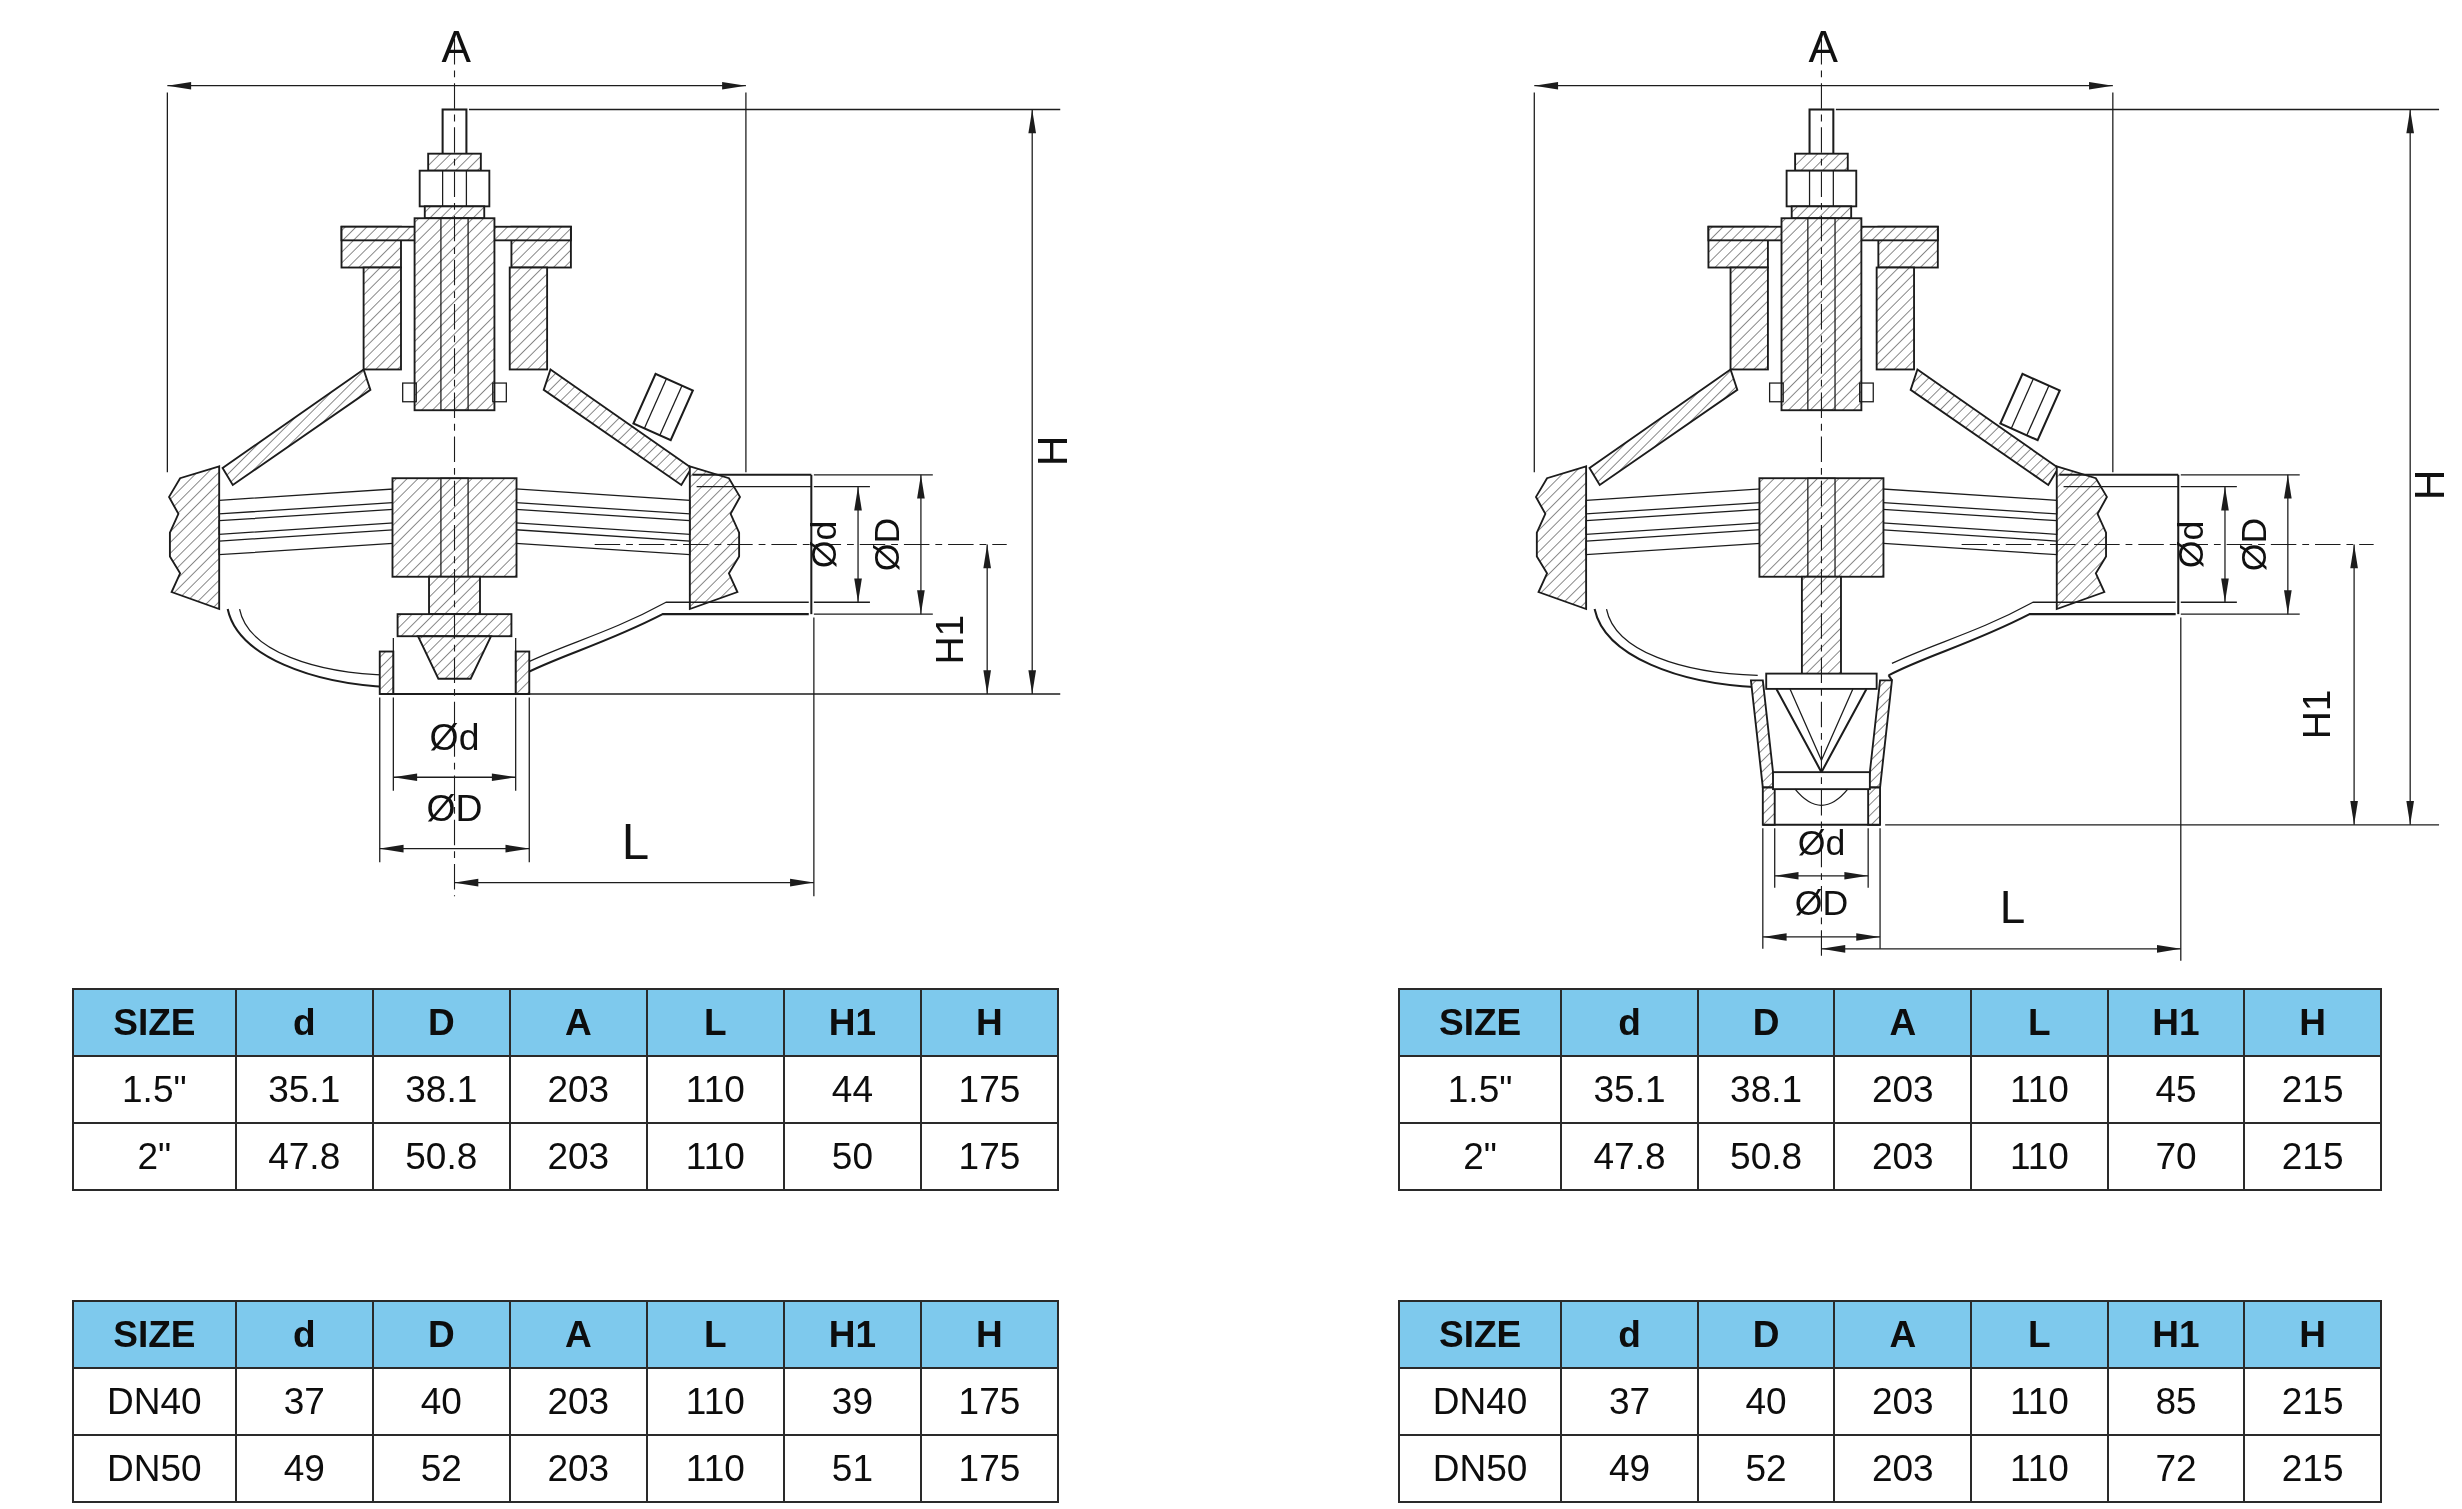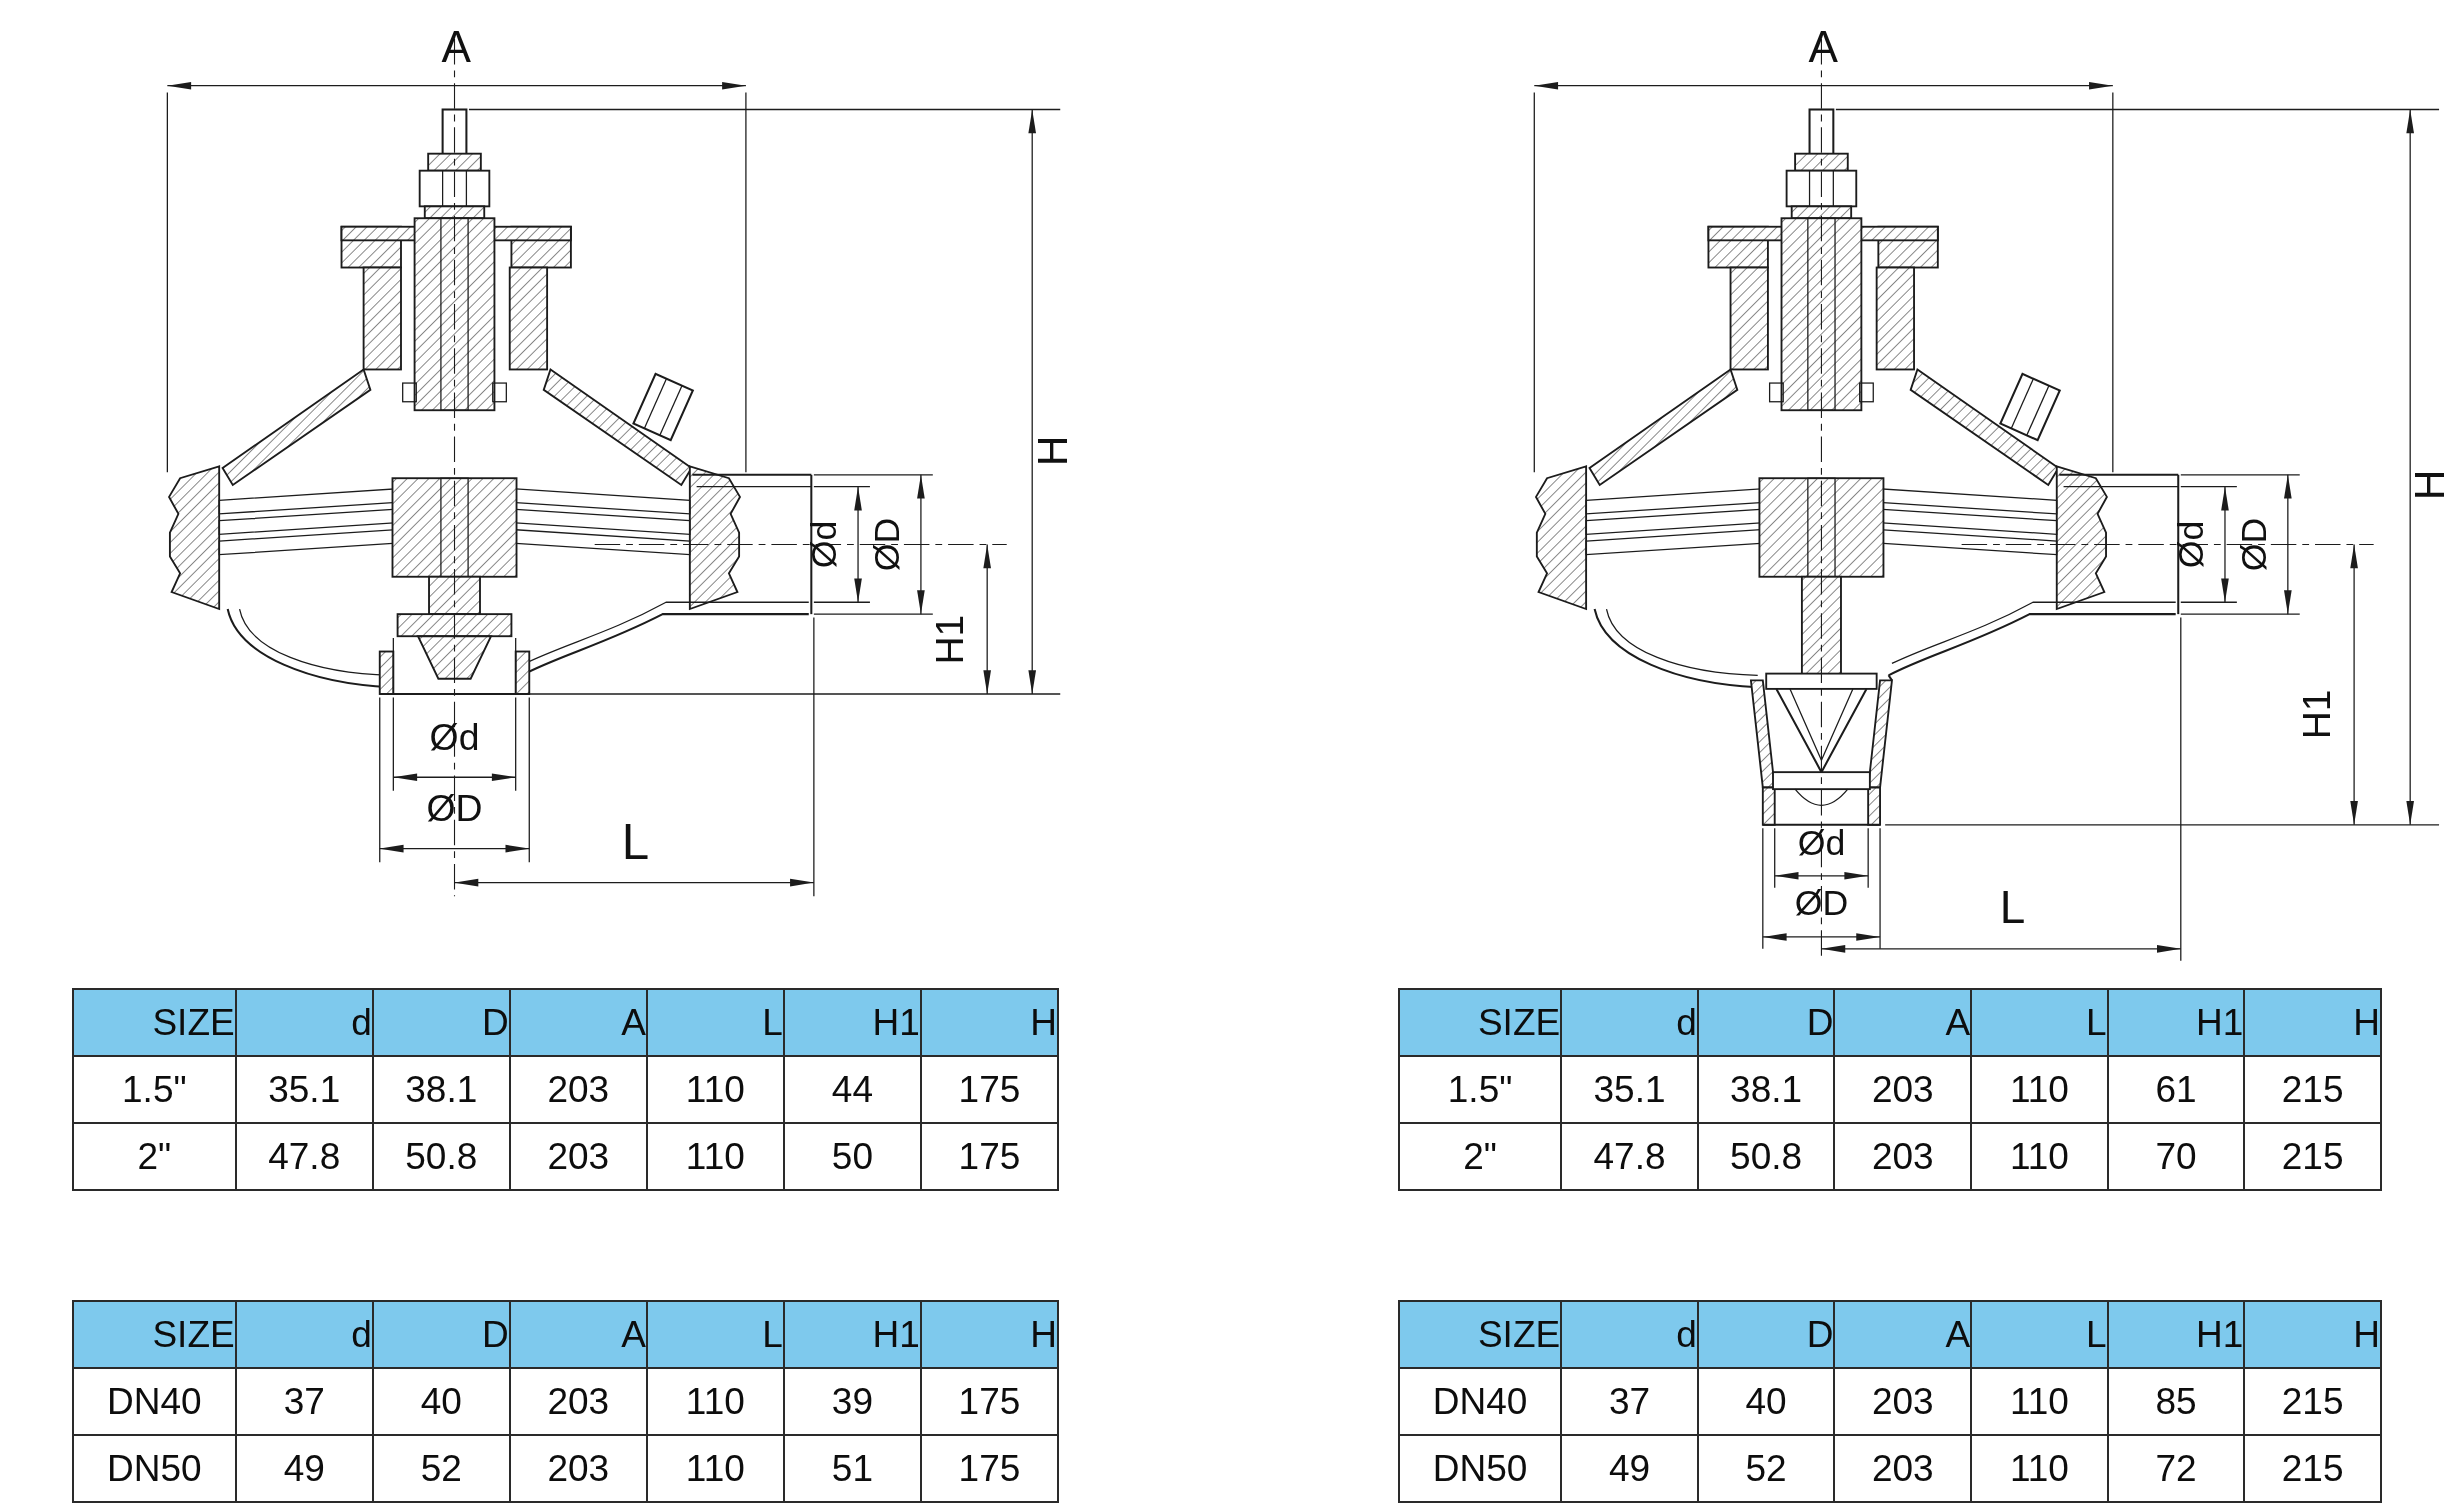--- a/index.html
+++ b/index.html
@@ -9,21 +9,21 @@
   .col-left{left:0;}
   .col-right{left:1231px;}
   .drawing{position:absolute;top:8.5px;left:0;width:1231px;height:969px;}
   .drawing svg{width:100%;height:100%;display:block;}
   svg text{fill:#111;font-family:"Liberation Sans",sans-serif;}
   .spec-table{position:absolute;border-collapse:collapse;table-layout:fixed;background:#fff;}
   .spec-table th,.spec-table td{
     border:2.5px solid #2a2a2a;height:65px;text-align:center;vertical-align:middle;
     font-size:37px;font-weight:400;color:#0d0d0d;padding:0;line-height:65px;
   }
-  .spec-table th{background:#7ec9ed;font-weight:400;text-align:right;}
+  .spec-table th{background:#7ec9ed;font-weight:700;}
   .tbl-a{top:988px;}
   .tbl-b{top:1300px;}
   .col-left .spec-table{left:72px;width:987px;}
   .col-right .spec-table{left:167px;width:984px;}
   .w-size{width:16.5%;} .w-dim{width:13.9%;}
   
   .ol{stroke:#1c1c1c;stroke-width:2.4;fill:none;}
   .olf{stroke:#1c1c1c;stroke-width:2.2;}
   .thin{stroke:#1c1c1c;stroke-width:1.5;fill:none;}
   .cl{stroke:#1c1c1c;stroke-width:1.3;fill:none;stroke-dasharray:30 7 8 7;}
@@ -429,21 +429,21 @@
         <th>H</th>
       </tr>
         </thead>
       <tbody>
         <tr>
           <td>1.5"</td>
           <td>35.1</td>
           <td>38.1</td>
           <td>203</td>
           <td>110</td>
-          <td>61</td>
+          <td>45</td>
           <td>215</td>
         </tr>
         <tr>
           <td>2"</td>
           <td>47.8</td>
           <td>50.8</td>
           <td>203</td>
           <td>110</td>
           <td>70</td>
           <td>215</td>

